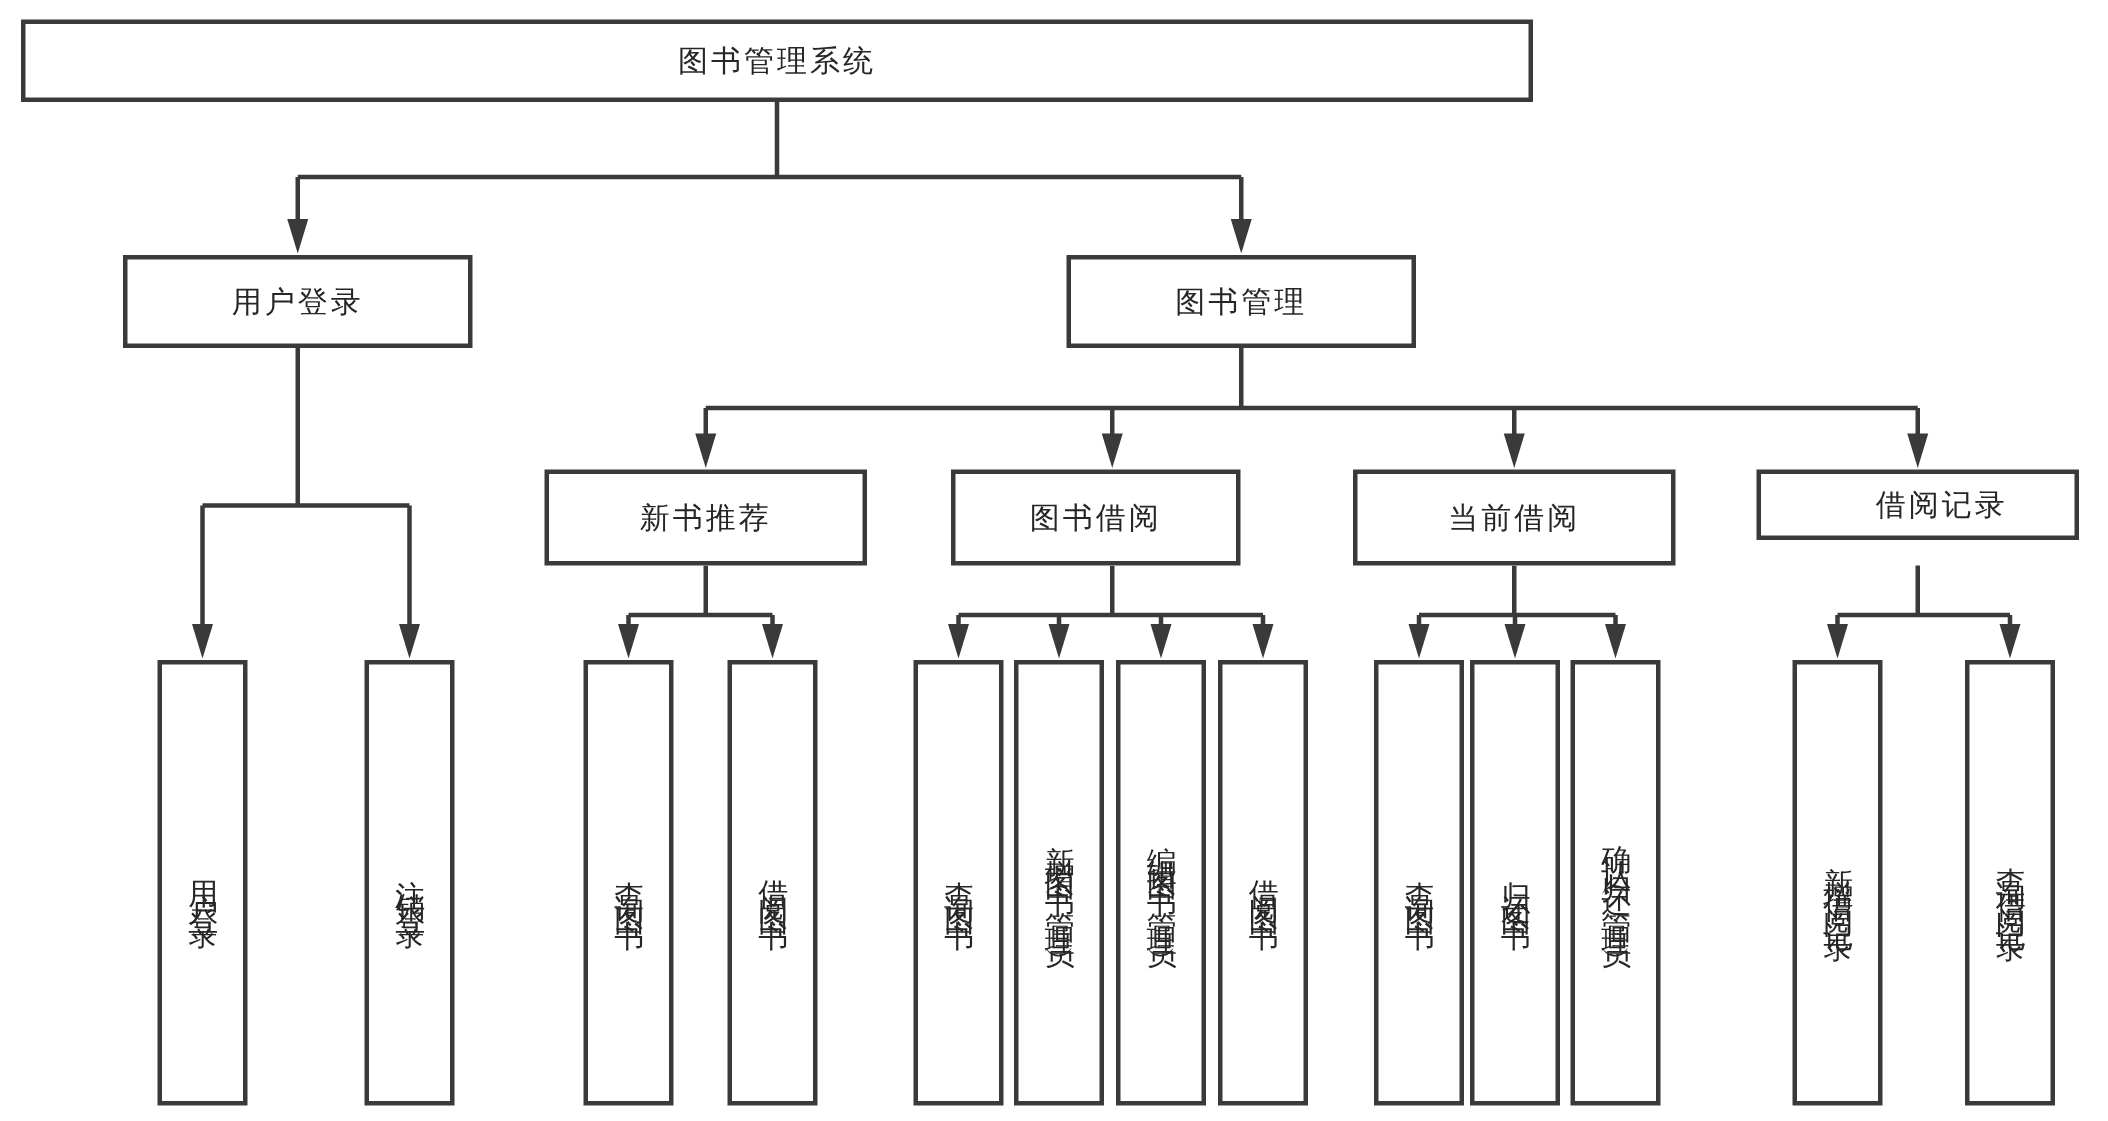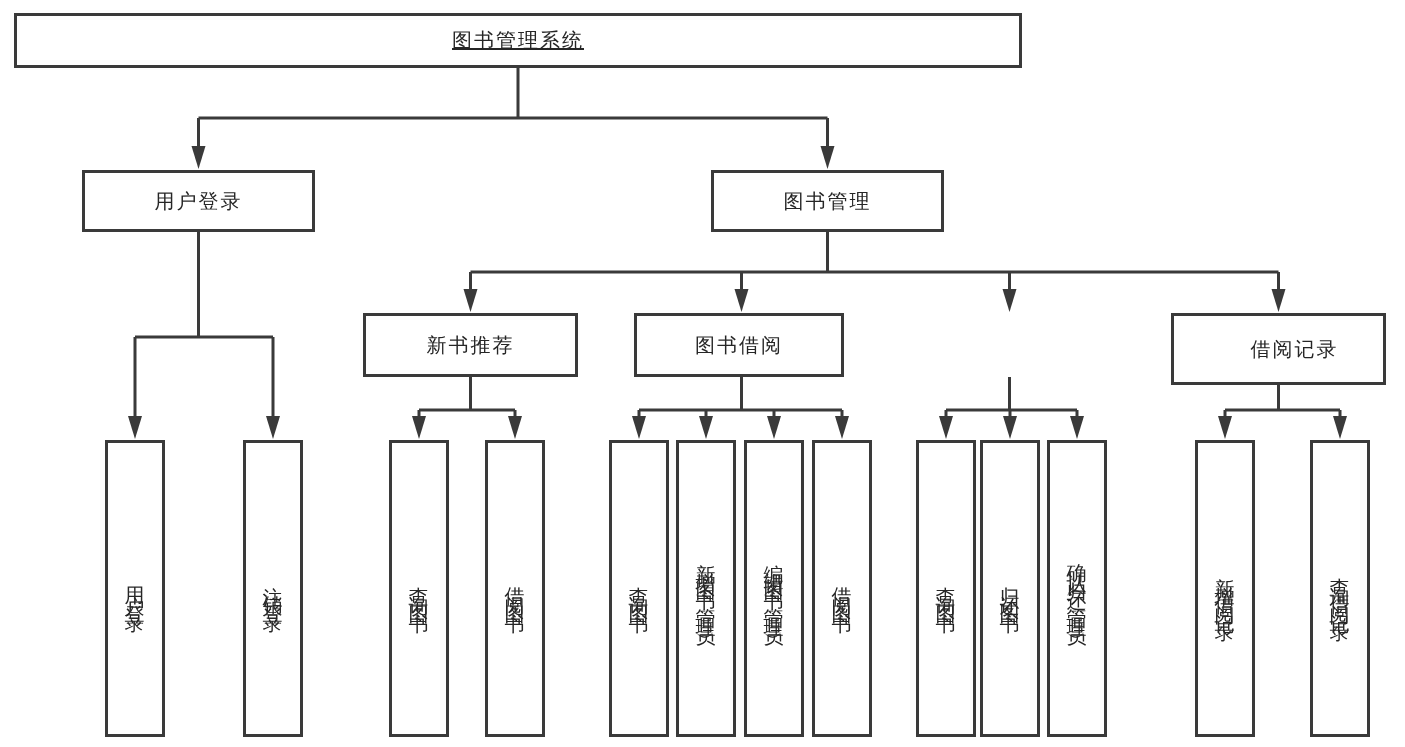--- a/index.html
+++ b/index.html
@@ -37,21 +37,21 @@
     letter-spacing: 2px;
     white-space: nowrap;
   }
   .vbox .lbl {
     writing-mode: vertical-rl;
     text-orientation: mixed;
     font-size: 20px;
     letter-spacing: 9px;
     line-height: 1;
   }
-  .root-box { border-width: 3px; text-decoration: underline; }
+  .root-box { border-width: 3px; }
   .watermark {
     position: absolute;
     left: 1183px;
     top: 712px;
     font-size: 20px;
     color: #bdbdbd;
     letter-spacing: 0.5px;
     white-space: nowrap;
     z-index: 3;
   }
@@ -108,24 +108,27 @@
   <div class="box" style="left:82px; top:170px; width:233px; height:62px;">
     <span class="lbl">用户登录</span>
   </div>
   <div class="box" style="left:363px; top:313px; width:215px; height:64px;">
     <span class="lbl">新书推荐</span>
   </div>
 
   <div class="box" style="left:711px; top:170px; width:233px; height:62px;">
     <span class="lbl">图书管理</span>
   </div>
-  <div class="box" style="left:634px; top:313px; width:210px; height:64px;">
+  <div class="box" style="left:634px; top:313px; width:193px; height:64px;">
     <span class="lbl">图书借阅</span>
   </div>
-  <div class="box" style="left:1171px; top:313px; width:215px; height:72px;padding-left:32px;">
+  <div class="box" style="left:902px; top:313px; width:215px; height:64px;">
+    <span class="lbl">当前借阅</span>
+  </div>
+  <div class="box" style="left:1171px; top:313px; width:215px; height:47px;padding-left:32px;">
     <span class="lbl">借阅记录</span>
   </div>
 
   <div class="box vbox" style="left:105px; top:440px; width:60px; height:297px;">
     <span class="lbl">用户登录</span>
   </div>
   <div class="box vbox" style="left:243px; top:440px; width:60px; height:297px;">
     <span class="lbl">注销登录</span>
   </div>
 

